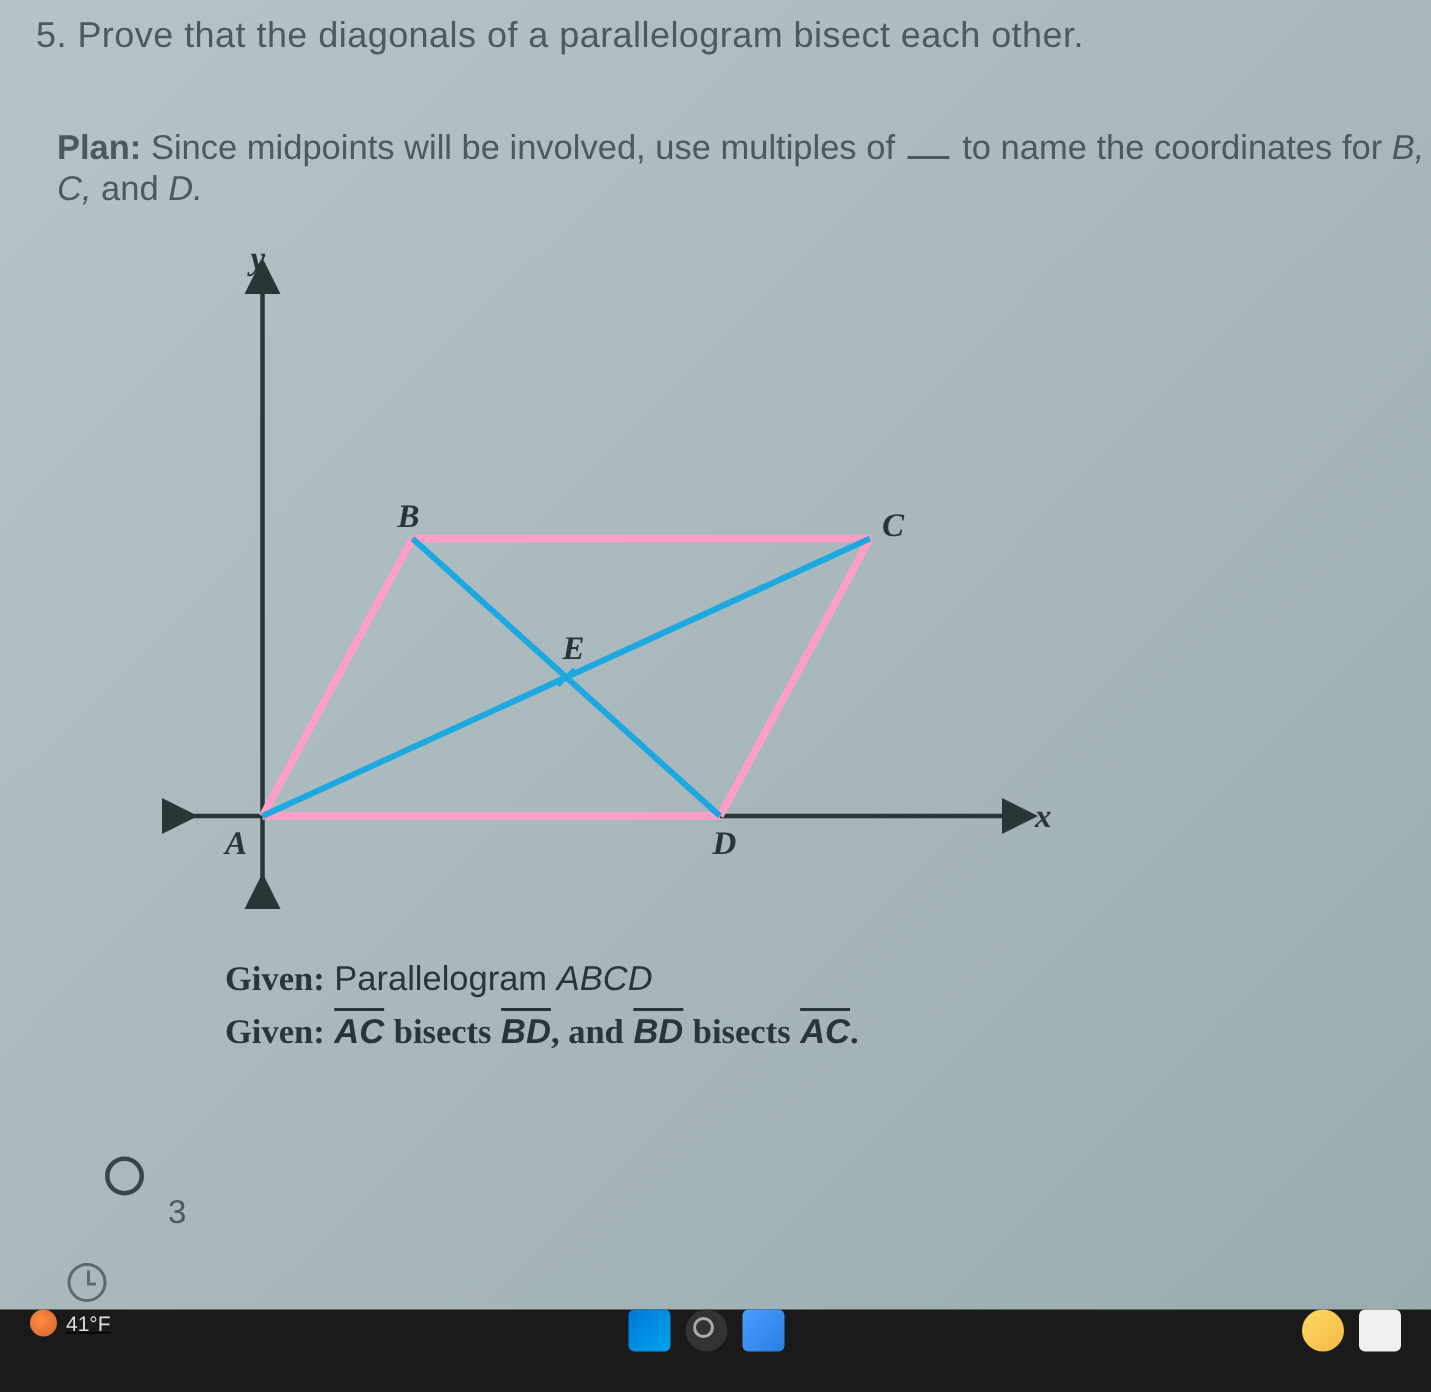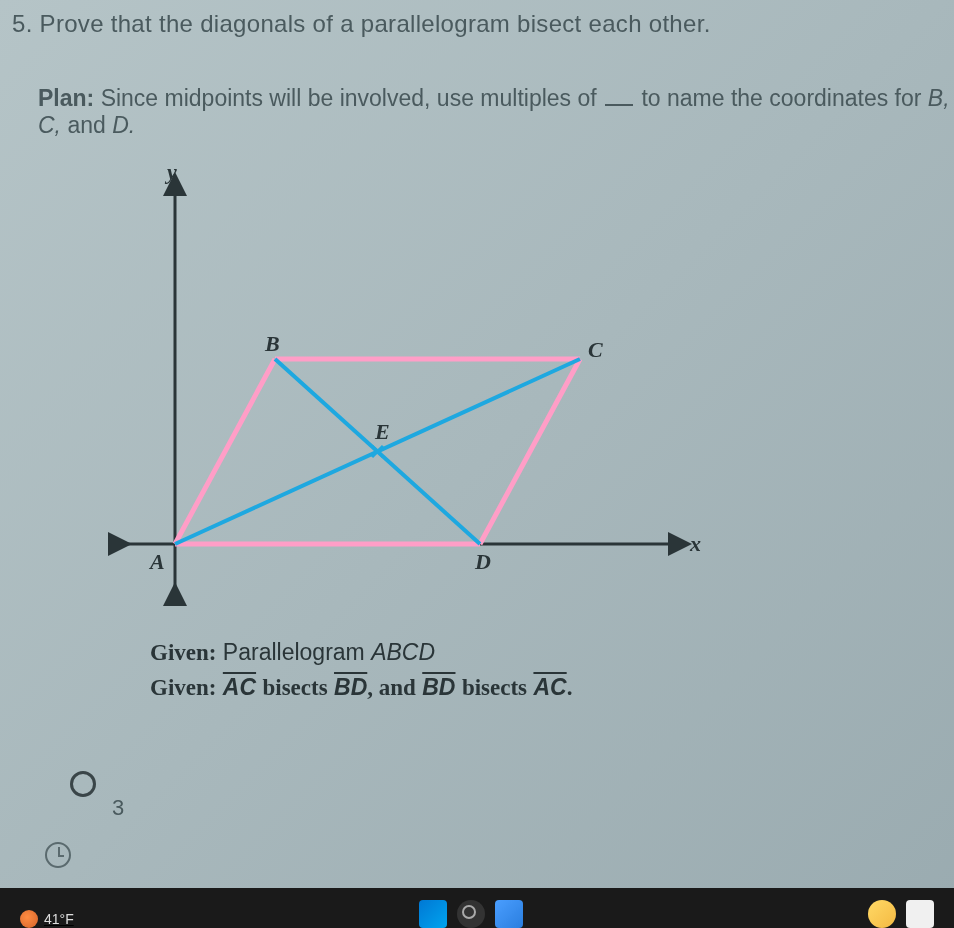--- a/index.html
+++ b/index.html
@@ -10,21 +10,21 @@
       font-family: Arial, Helvetica, sans-serif;
       position: relative;
       overflow: hidden;
     }
     .content {
       padding: 10px 0 0 0;
     }
     .question-header {
       font-size: 24px;
       color: #4a5a5e;
-      padding-left: 12px;
+      padding-left: 24px;
       margin-bottom: 18px;
       letter-spacing: 0.3px;
     }
     .plan-text {
       font-size: 23px;
       color: #4a5a5e;
       padding-left: 38px;
       margin-bottom: 20px;
       margin-top: 47px;
     }
@@ -99,24 +99,24 @@
     }
     .clock-hand2 {
       position: absolute;
       width: 6px; height: 2px;
       background: #5a6a6e;
       top: 11px; left: 11px;
     }
     .taskbar {
       position: absolute;
       bottom: 0; left: 0; right: 0;
-      height: 40px;
+      height: 55px;
       background: #1a1a1a;
       display: flex;
-      align-items: flex-end;
+      align-items: flex-start;
       padding: 0 20px;
       gap: 10px;
       text-decoration: underline;
     }
     .weather {
       display: flex;
       align-items: center;
       gap: 6px;
       color: #ddd;
       font-size: 14px;

